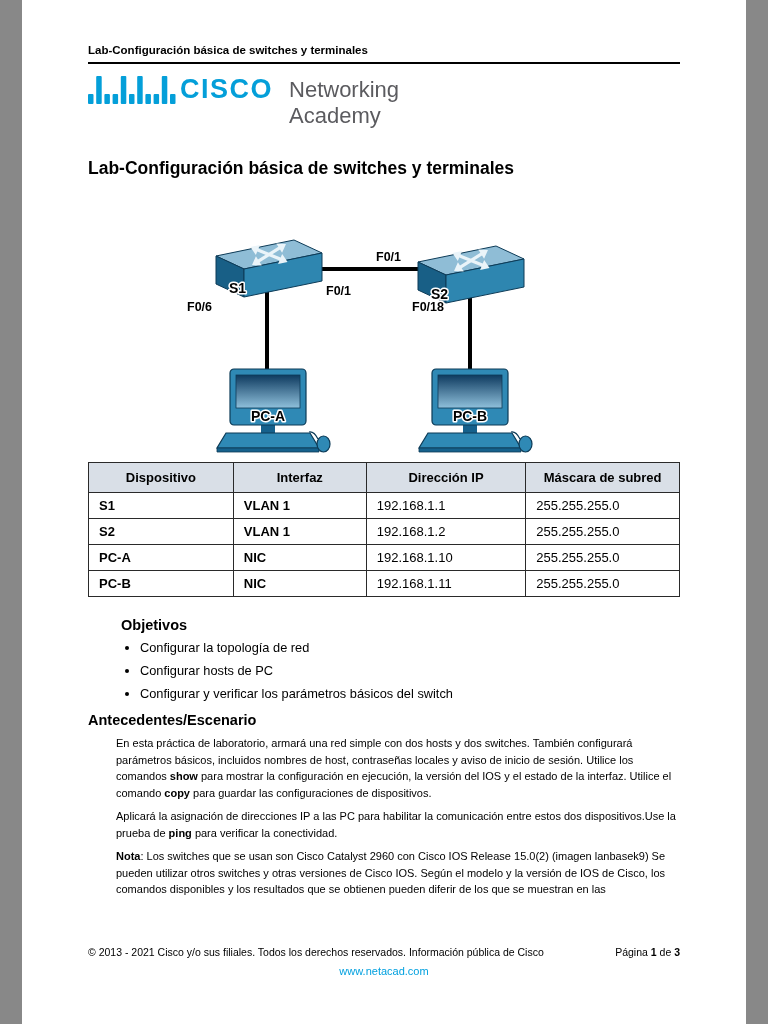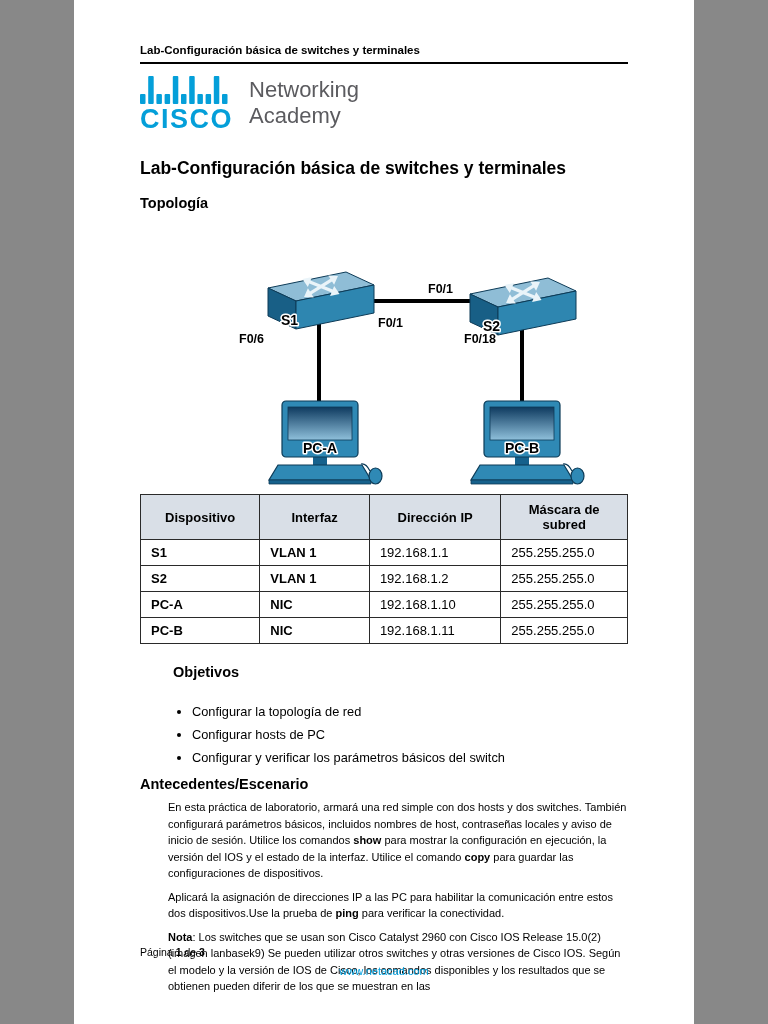--- a/index.html
+++ b/index.html
@@ -1,25 +1,25 @@
 <!DOCTYPE html>
 <html><head>
 <meta charset="utf-8">
 <style>
   html,body { margin:0; padding:0; background:#888; }
   .page {
-    position:relative; width:620px; height:1024px; margin:0 auto;
+    position:relative; width:724px; height:1024px; margin:0 auto;
     background:#fff; font-family:"Liberation Sans", sans-serif; color:#000;
     box-sizing:border-box; padding:44px 66px 0 66px; overflow:hidden;
   }
   
   .runhead { font-size:11.5px; font-weight:bold; padding-bottom:6px; border-bottom:2.5px solid #000; }
   
   .logo-row { display:flex; align-items:flex-start; margin-top:10px; height:60px; }
-  .logo-block { display:flex; flex-direction:column; align-items:flex-start; }
+  .logo-block { display:flex; flex-direction:row; align-items:flex-start; }
   .cisco-word { font-size:27px; font-weight:bold; color:#049FD9; letter-spacing:1.5px; line-height:26px; margin-top:2px; }
   .tagline { margin-left:16px; font-size:22px; color:#5B5B5F; line-height:26px; padding-top:3px; }
   
   h1.doc-title { font-size:17.5px; font-weight:bold; margin:24px 0 0 0; }
   h2.sec { font-size:14.5px; font-weight:bold; margin:16px 0 0 0; }
   h2.sec-obj { margin-top:20px;margin-left:33px; }
   h2.sec-ant { margin-top:10px; }
   
   .diagram { margin-top:44px; height:232px; position:relative; }
   .diagram svg { display:block; }
@@ -30,21 +30,21 @@
   .dev-label { font-size:14px; }
   .port-label { font-size:12.5px; }
   
   h2.sec-table { margin-top:14px; }
   table.addr { width:100%; border-collapse:collapse; margin-top:7px; font-size:13px; }
   table.addr th, table.addr td { border:1px solid #2a2a2a; }
   table.addr th { background:#D9DFE7; font-weight:bold; text-align:center; padding:7px 6px; }
   table.addr td { padding:5px 10px; text-align:left; }
   td.b, .b { font-weight:bold; }
   
-  ul.obj { margin:24px 0 0 0; padding-left:52px; }
+  ul.obj { margin:7px 0 0 0; padding-left:52px; }
   ul.obj li { font-size:12.8px; line-height:16px; margin-bottom:7px; }
   
   p.body-p { font-size:11px; line-height:16.5px; margin:7px 0 0 28px; }
   
   .footer { position:absolute; left:66px; right:66px; top:946px; }
   .footer-row { display:flex; justify-content:space-between; font-size:10.5px; }
   .footer-link-row { text-align:center; margin-top:3px; }
   .footer-link-row a { color:#00A0DF; font-size:11px; text-decoration:none; }
 </style>
 </head>
@@ -76,21 +76,20 @@
       <div class="cisco-word">CISCO</div>
     </div>
     <div class="tagline">
       <div>Networking</div>
       <div>Academy</div>
     </div>
   </div>
 
   <h1 class="doc-title">Lab-Configuración básica de switches y terminales</h1>
 
-  <h2 class="sec">Topología</h2>
 
   <div class="diagram">
     <svg width="636" height="232" viewBox="0 0 636 232">
       <defs>
         <linearGradient id="scrGrad" x1="0" y1="0" x2="0" y2="1">
           <stop offset="0" stop-color="#0E3A5F"></stop>
           <stop offset="1" stop-color="#8FC0DB"></stop>
         </linearGradient>
       </defs>
 
@@ -199,20 +198,21 @@
   <h2 class="sec sec-ant">Antecedentes/Escenario</h2>
 
   <p class="body-p"><span>En esta práctica de laboratorio, armará una red simple con dos hosts y dos switches. También configurará parámetros básicos, incluidos nombres de host, contraseñas locales y aviso de inicio de sesión. Utilice los comandos </span><b>show</b><span> para mostrar la configuración en ejecución, la versión del IOS y el estado de la interfaz. Utilice el comando </span><b>copy</b><span> para guardar las configuraciones de dispositivos.</span></p>
 
   <p class="body-p"><span>Aplicará la asignación de direcciones IP a las PC para habilitar la comunicación entre estos dos dispositivos.Use la prueba de </span><b>ping</b><span> para verificar la conectividad.</span></p>
 
   <p class="body-p"><b>Nota</b><span>: Los switches que se usan son Cisco Catalyst 2960 con Cisco IOS Release 15.0(2) (imagen lanbasek9) Se pueden utilizar otros switches y otras versiones de Cisco IOS. Según el modelo y la versión de IOS de Cisco, los comandos disponibles y los resultados que se obtienen pueden diferir de los que se muestran en las</span></p>
 
   <div class="footer">
     <div class="footer-row">
+      <span>© 2013 - 2021 Cisco y/o sus filiales. Todos los derechos reservados. Información pública de Cisco</span>
       <span><span>Página </span><b>1</b><span> de </span><b>3</b></span>
     </div>
     <div class="footer-link-row">
       <a href="#">www.netacad.com</a>
     </div>
   </div>
 
 </div>
 
 </body></html>

